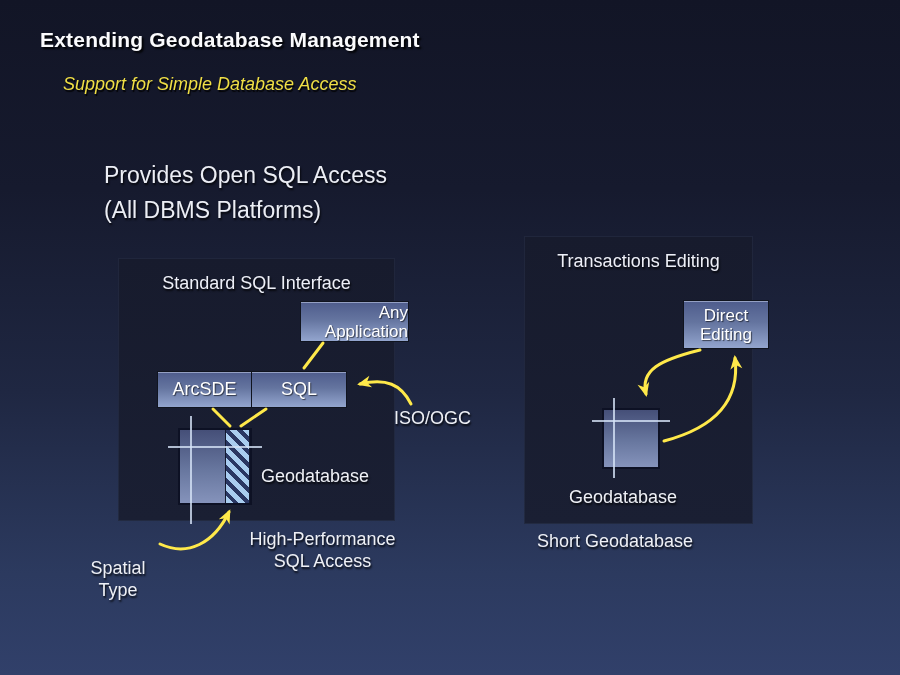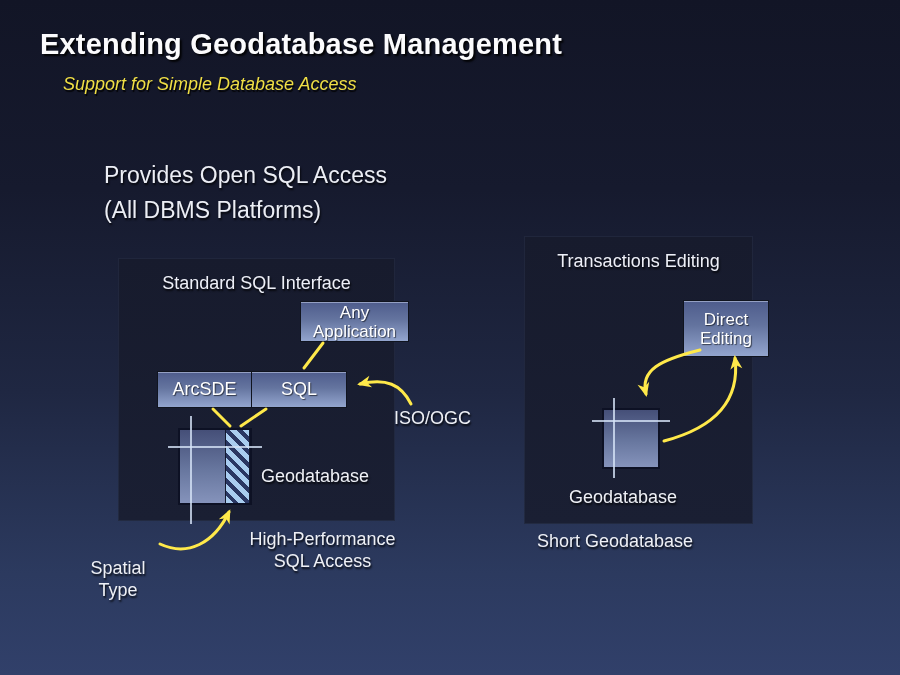--- a/index.html
+++ b/index.html
@@ -3,21 +3,21 @@
 <meta charset="utf-8">
 <style>
   html,body { margin:0; padding:0; background:#000; }
   .slide {
     position:relative; width:900px; height:675px; overflow:hidden;
     font-family:"Liberation Sans", sans-serif;
     background:linear-gradient(180deg,#121526 0%,#161a2e 28%,#1f2742 58%,#2c3a5f 85%,#31406a 100%);
   }
   .abs { position:absolute; }
   .title {
-    left:40px; top:28px; font-size:29px; font-weight:bold; color:#fbfbfd;
+    left:40px; top:28px; font-size:21px; font-weight:bold; color:#fbfbfd;
     text-shadow:2px 2px 2px rgba(0,0,0,.9); letter-spacing:.2px;
   }
   .subtitle {
     left:42px; top:74px; font-size:18px; font-weight:normal; font-style:italic;
     color:#f0df45; text-shadow:1px 2px 1px rgba(0,0,0,.85);margin-left:21px;
   }
   .intro {
     left:104px; top:158px; width:318px; text-align:left; font-size:23px;
     color:#eceef5; line-height:35px; text-shadow:1px 2px 2px rgba(0,0,0,.75);
   }
@@ -31,24 +31,24 @@
     width:100%; text-align:center; padding-top:15px; font-size:18px;
     color:#eef0f8; text-shadow:1px 2px 2px rgba(0,0,0,.8);
   }
   .gbox {
     display:flex; align-items:center; justify-content:center; text-align:center;
     background:linear-gradient(180deg,#4e5c8c 0%,#64749f 45%,#93a5ce 100%);
     border:1px solid #10141f; box-shadow:inset 0 1px 0 rgba(205,215,240,.55);
     color:#fff; text-shadow:1px 1px 1px rgba(0,0,0,.6);
     font-size:17px; line-height:19px; box-sizing:border-box;
   }
-  .box-anyapp { left:300px; top:301px; width:109px; height:41px; }
+  .box-anyapp { left:300px; top:301px; width:109px; height:41px;text-align:right; }
   .box-arcsde { left:157px; top:371px; width:95px; height:37px; font-size:18px; }
   .box-sql    { left:251px; top:371px; width:96px; height:37px; font-size:18px; }
-  .box-direct { left:683px; top:300px; width:86px; height:57px; }
+  .box-direct { left:683px; top:300px; width:86px; height:49px; }
   .gd-square {
     border:2px solid #0d1124; box-sizing:border-box;
     background:linear-gradient(180deg,#454f78 0%,#68779f 55%,#8593bb 100%);
   }
   .gd-left  { left:178px; top:428px; width:74px; height:77px; }
   .gd-right { left:602px; top:408px; width:58px; height:61px; }
   .gd-hatch {
     position:absolute; top:0; bottom:0; left:45px; width:23px;
     background:repeating-linear-gradient(45deg,#a9cdf0 0 5px,#2a3763 5px 9px);
     border-left:1px solid #141a30; border-right:1px solid #141a30;

